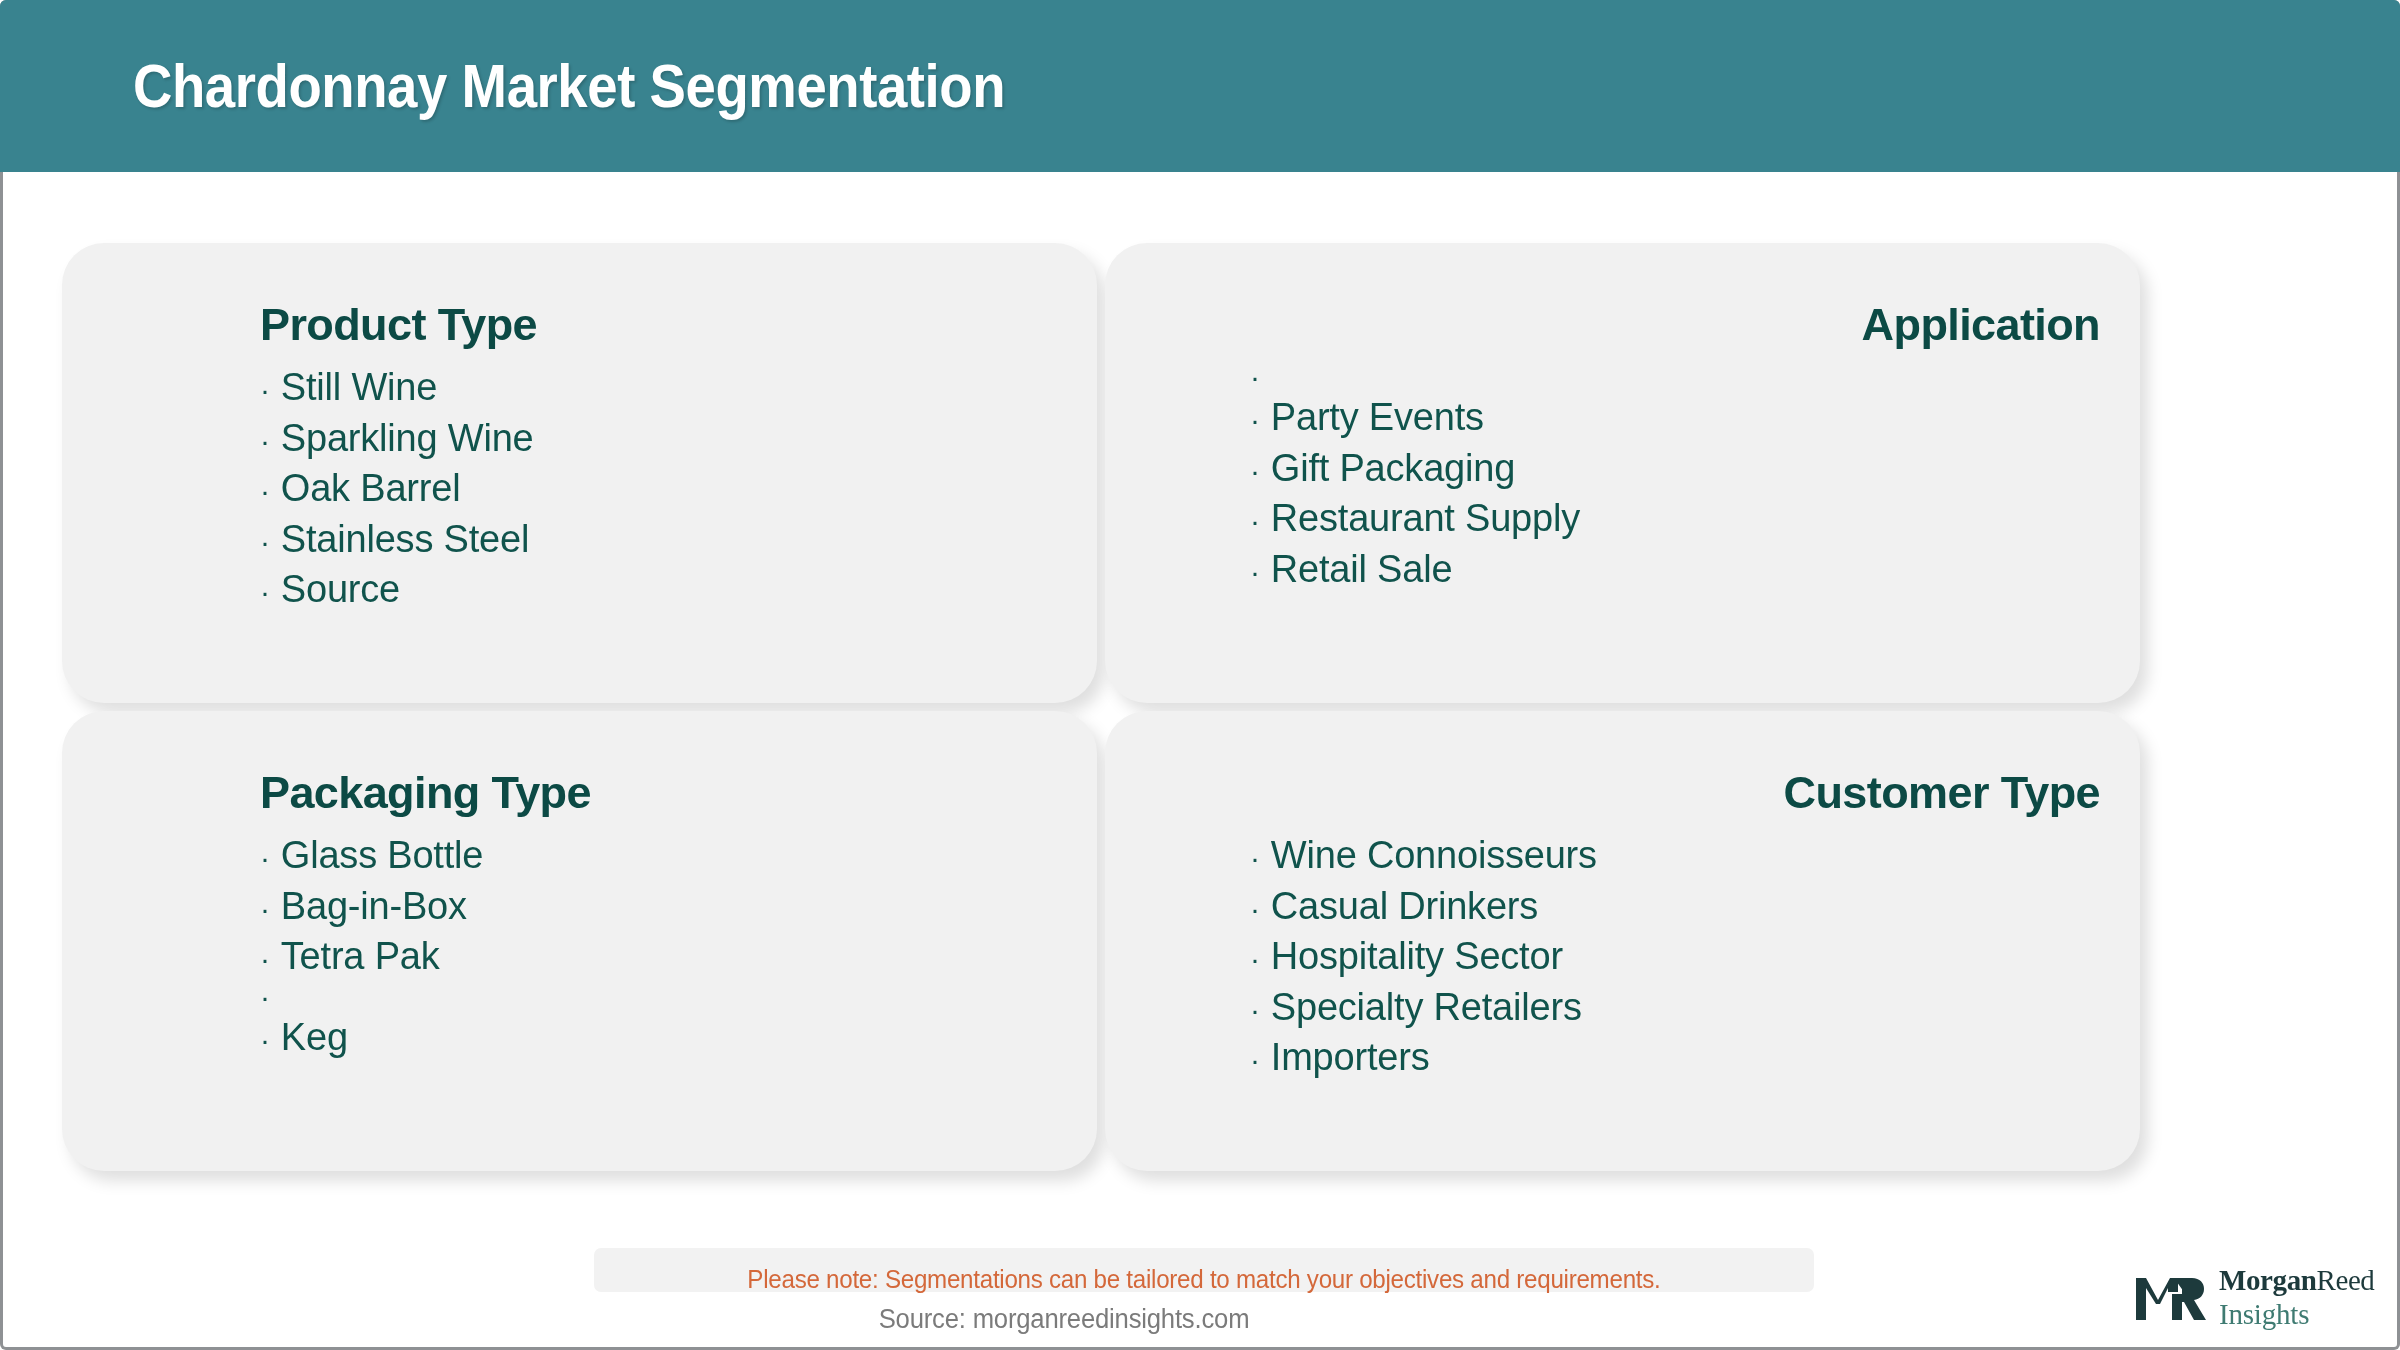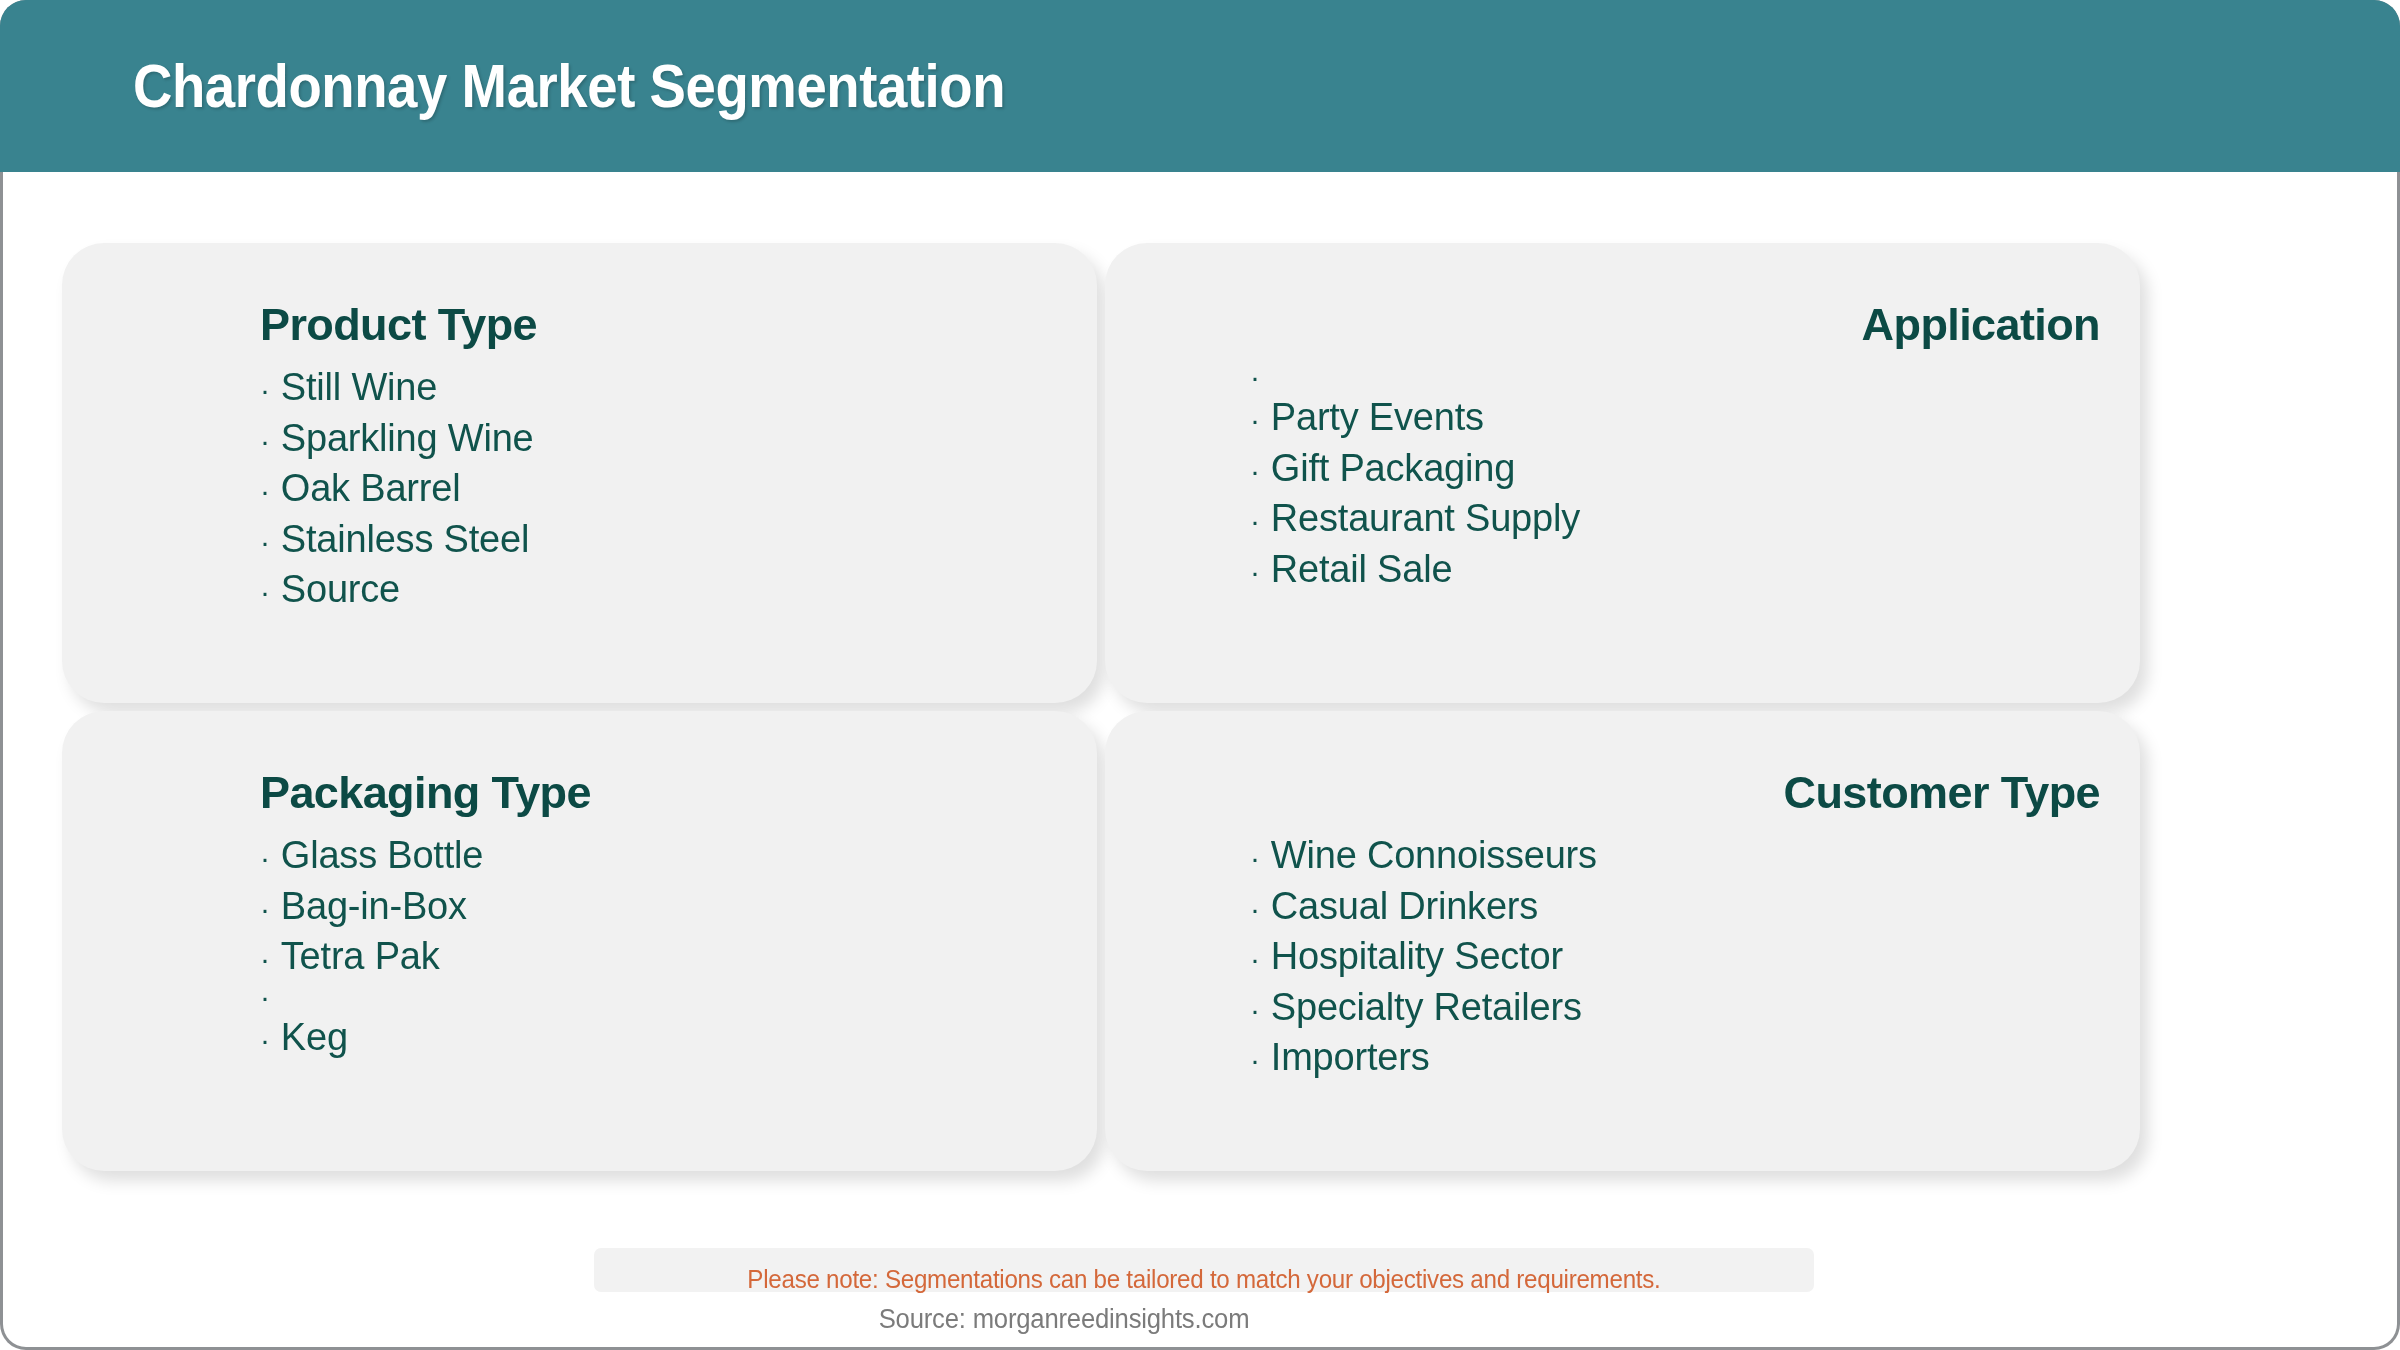--- a/index.html
+++ b/index.html
@@ -12,21 +12,21 @@
     height: 1350px;
     font-family: "Liberation Sans", sans-serif;
     overflow: hidden;
   }
 
   .slide {
     position: relative;
     width: 2400px;
     height: 1350px;
     background: #ffffff;
-    border-radius: 26px;
+    border-radius: 6px;
     box-shadow: inset 0 0 0 3px #8e9194;
     overflow: hidden;
     box-sizing: border-box;
   }
 
   
   .header {
     position: absolute;
     left: 0;
     top: 0;
@@ -306,14 +306,24 @@
 
   </div>
 
   <div class="footer">
     <div class="note-pill">
       <span class="note-text">Please note: Segmentations can be tailored to match your objectives and requirements.</span>
     </div>
     <div class="source-text shift">Source: morganreedinsights.com</div>
   </div>
 
+  <div class="logo">
+    <svg class="logo-mark" width="72" height="48" viewBox="0 0 72 48">
+      <path d="M2 46 L2 4 L12 4 L24 26 L36 4 L44 4 L44 18 L34 18 L34 14 L26 30 L22 30 L12 14 L12 46 Z" fill="#1d3a3c"></path>
+      <path d="M40 4 L58 4 C66 4 70 9 70 15 C70 21 66 25 60 26 L72 46 L60 46 L50 28 L48 28 L48 46 L38 46 L38 20 L48 20 L48 12 L56 12 C59 12 60 13.5 60 15 C60 17 58.5 18 56 18 L50 18" fill="#1d3a3c"></path>
+    </svg>
+    <div class="logo-words">
+      <div class="logo-line1"><span class="bold">Morgan</span><span>Reed</span></div>
+      <div class="logo-line2">Insights</div>
+    </div>
+  </div>
 
 </div>
 
 </body></html>

